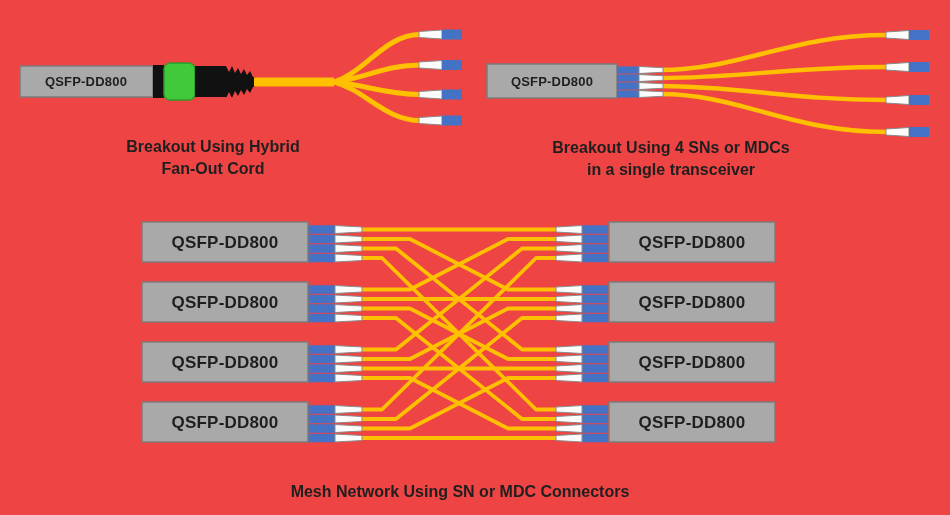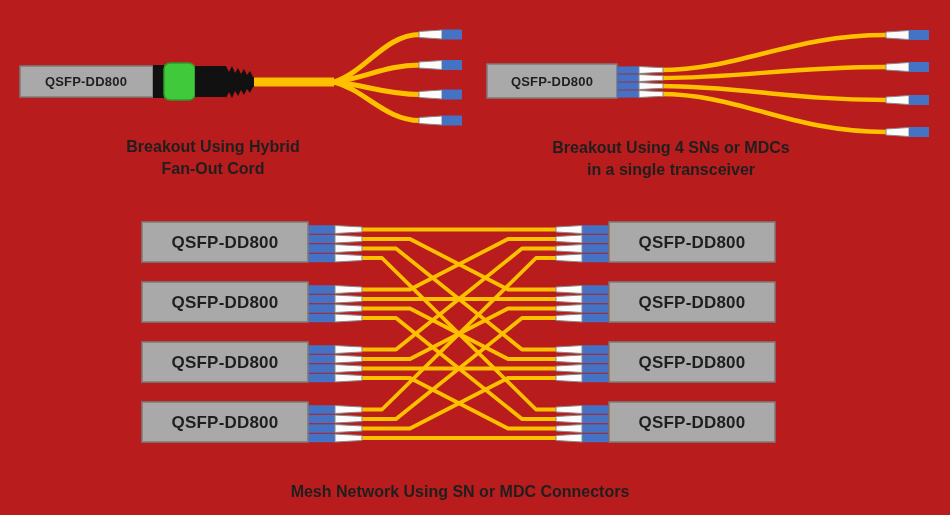--- a/index.html
+++ b/index.html
@@ -1,16 +1,16 @@
 <!DOCTYPE html>
 <html><head>
 <meta charset="utf-8">
 <style>
   html,body{margin:0;padding:0;background:#ffffff;}
-  .stage{position:relative;width:950px;height:515px;background:#b91c1c;overflow:hidden;}
+  .stage{position:relative;width:950px;height:515px;background:#ef4444;overflow:hidden;}
   svg{display:block;}
   .mod-label{font:700 13px "Liberation Sans",sans-serif;fill:#1f1f1f;text-anchor:middle;letter-spacing:.2px;}
   .mod-label-lg{font:700 17px "Liberation Sans",sans-serif;fill:#1f1f1f;text-anchor:middle;letter-spacing:.2px;}
   .caption{font:700 16px "Liberation Sans",sans-serif;fill:#1f1f1f;text-anchor:middle;}
 </style>
 </head>
 <body>
 
 <div class="stage">
 <svg id="diagram" width="950" height="515" viewBox="0 0 950 515" xmlns="http://www.w3.org/2000/svg">

